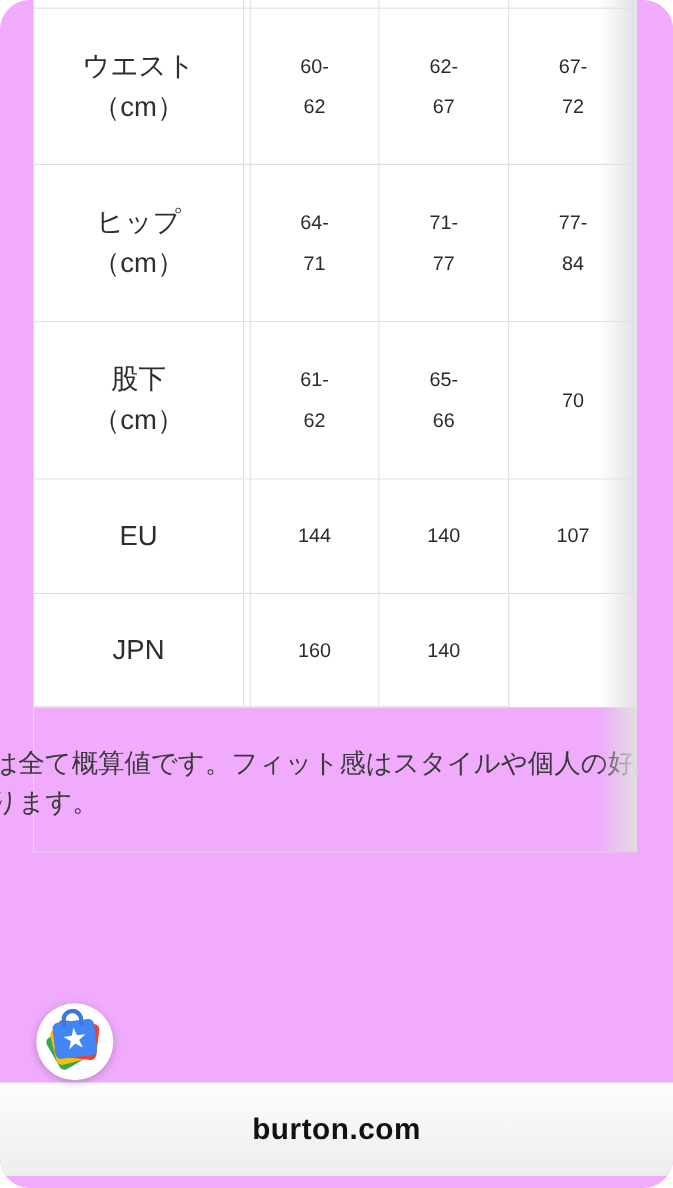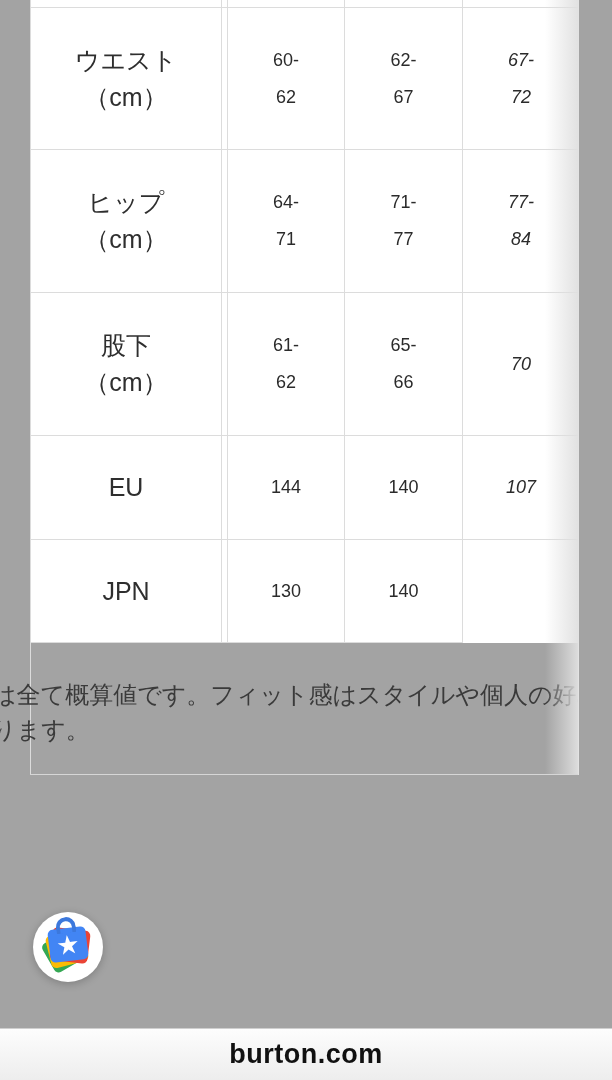--- a/index.html
+++ b/index.html
@@ -5,38 +5,38 @@
   :root{
     --border:#dcdcdc;
     --card-edge:#e3e3e3;
     --text:#2e2e2e;
     --note-text:#3a3a3a;
     --footer-text:#111111;
   }
   *{margin:0;padding:0;box-sizing:border-box;}
   html,body{width:612px;height:1080px;overflow:hidden;background:#ffffff;
     font-family:"Liberation Sans","DejaVu Sans",sans-serif;color:var(--text);}
-  .stage{position:relative;width:612px;height:1080px;overflow:hidden;background:#a3a3a3;}
+  .stage{position:relative;width:612px;height:1080px;overflow:hidden;background:#f0abfc;border-radius:27px;}
 
   
   .chart-table{
     position:absolute;left:30px;top:0;width:548px;height:643px;
     display:grid;
     grid-template-columns:191px 6px 117px 118px 116px;
     grid-template-rows:8px 142px 143px 143px 104px 103px;
     border-left:1px solid var(--border);
     background:#fff;
   }
   .cell{
     border-right:1px solid var(--border);
     border-bottom:1px solid var(--border);
     display:flex;align-items:center;justify-content:center;
     background:#fff;
   }
-  .cell.last{border-right:none;font-style:italic;}
+  .cell.last{border-right:none;}
   .label-cell{flex-direction:column;font-size:25px;line-height:37px;color:var(--text);text-align:center;}
   .value-cell{font-size:18px;line-height:37px;white-space:pre-line;text-align:center;color:#2b2b2b;}
   .spacer-cell{padding:0;}
 
   
   .note-left-border{position:absolute;left:30px;top:643px;width:1px;height:132px;background:var(--border);}
   .note-bottom-border{position:absolute;left:30px;top:774px;width:548px;height:1px;background:#d6d6d6;}
   .note-clip{position:absolute;left:0;top:643px;width:578px;height:131px;overflow:hidden;background:transparent;}
   .note-text{position:absolute;left:-8px;top:34px;width:720px;color:var(--note-text);
     font-size:24px;line-height:35px;}
@@ -56,21 +56,21 @@
   .bag-green{left:13px;top:22px;background:var(--bag_green,#34a853);transform:rotate(-30deg);}
   .bag-yellow{left:15px;top:20px;background:var(--bag_yellow,#fbbc05);transform:rotate(-14deg);}
   .bag-red{left:18px;top:17px;background:var(--bag_red,#ea4335);transform:rotate(7deg);}
   .bag-blue{left:16px;top:16px;background:var(--bag_blue,#4285f4);transform:rotate(-7deg);
     display:flex;align-items:center;justify-content:center;}
   .bag-handle{position:absolute;left:50%;top:-11px;transform:translateX(-50%);
     width:20px;height:16px;border:4px solid #3c78dc;border-bottom:none;border-radius:10px 10px 0 0;}
   .bag-star{color:#ffffff;font-size:26px;line-height:26px;font-family:"DejaVu Sans",sans-serif;}
 
   
-  .footer-bar{position:absolute;left:0;bottom:0;width:612px;height:52px;z-index:5;
+  .footer-bar{position:absolute;left:0;bottom:11px;width:612px;height:86px;z-index:5;
     border-top:1px solid #cfcfcf;
     background:linear-gradient(to bottom,#fdfdfd,#ededed);
     display:flex;align-items:center;justify-content:center;cursor:pointer;}
   .footer-label{font-size:27px;font-weight:bold;color:var(--footer-text);letter-spacing:0.5px;}
 </style>
 </head>
 <body>
 
 <div class="stage">
 
@@ -122,21 +122,21 @@
     </div>
     <div class="cell spacer-cell"></div>
     <div class="cell value-cell">144</div>
     <div class="cell value-cell">140</div>
     <div class="cell value-cell last">107</div>
 
     <div class="cell label-cell">
       <span>JPN</span>
     </div>
     <div class="cell spacer-cell"></div>
-    <div class="cell value-cell">130</div>
+    <div class="cell value-cell">160</div>
     <div class="cell value-cell">140</div>
   </div>
 
   <div class="note-left-border"></div>
   <div class="note-bottom-border"></div>
 
   <div class="note-clip">
     <div class="note-text">
       <div class="note-line">は全て概算値です。フィット感はスタイルや個人の好み</div>
       <div class="note-line">ります。</div>

